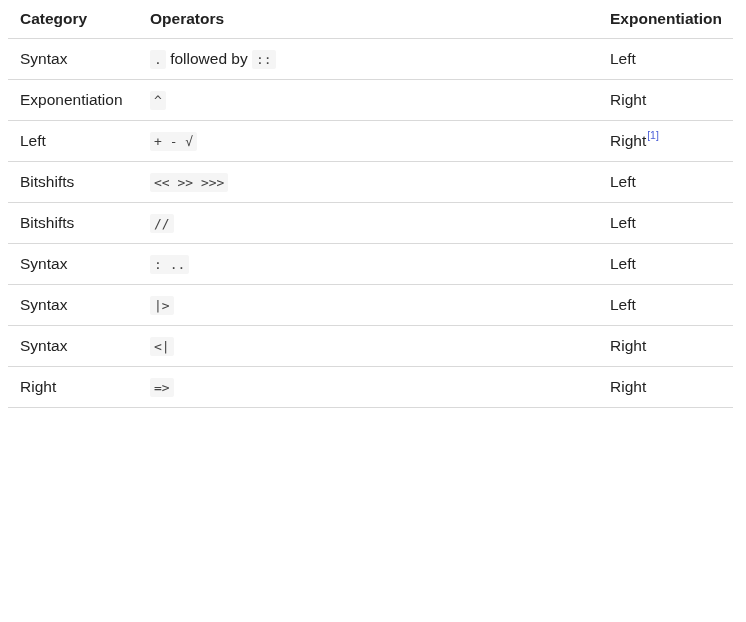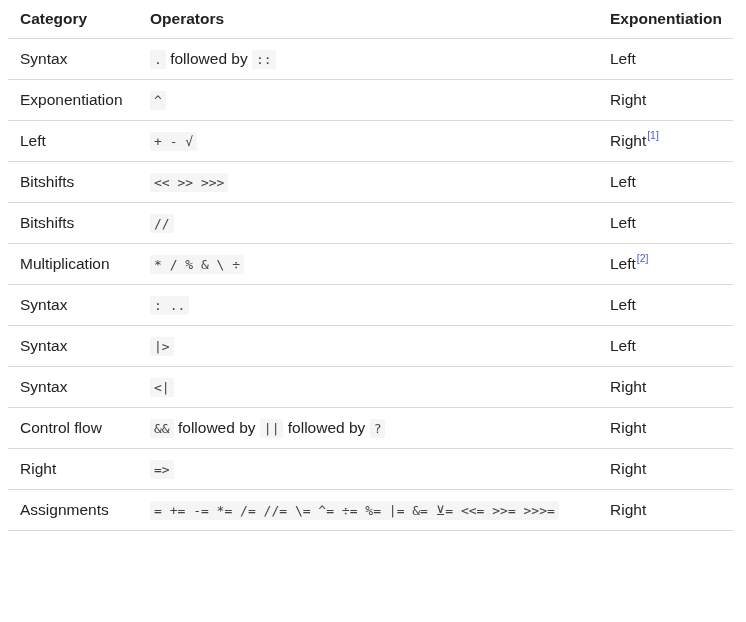--- a/index.html
+++ b/index.html
@@ -94,48 +94,33 @@
         <td>Bitshifts</td>
         <td><code>&lt;&lt; &gt;&gt; &gt;&gt;&gt;</code></td>
         <td><span>Left</span></td>
       </tr>
       <tr>
         <td>Bitshifts</td>
         <td><code>//</code></td>
         <td><span>Left</span></td>
       </tr>
       <tr>
-        <td>Multiplication</td>
-        <td><code>* / % &amp; \ ÷</code></td>
-        <td><span>Left</span><sup class="footnote">[2]</sup></td>
-      </tr>
-      <tr>
         <td>Syntax</td>
         <td><code>: ..</code></td>
         <td><span>Left</span></td>
       </tr>
       <tr>
         <td>Syntax</td>
         <td><code>|&gt;</code></td>
         <td><span>Left</span></td>
       </tr>
       <tr>
         <td>Syntax</td>
         <td><code>&lt;|</code></td>
         <td><span>Right</span></td>
       </tr>
       <tr>
-        <td>Control flow</td>
-        <td><code>&amp;&amp;</code><span> followed by </span><code>||</code><span> followed by </span><code>?</code></td>
-        <td><span>Right</span></td>
-      </tr>
-      <tr>
         <td>Right</td>
         <td><code>=&gt;</code></td>
-        <td><span>Right</span></td>
-      </tr>
-      <tr>
-        <td>Assignments</td>
-        <td><code>= += -= *= /= //= \= ^= ÷= %= |= &amp;= ⊻= &lt;&lt;= &gt;&gt;= &gt;&gt;&gt;=</code></td>
         <td><span>Right</span></td>
       </tr>
     </tbody>
 </table>
 
 </body></html>

